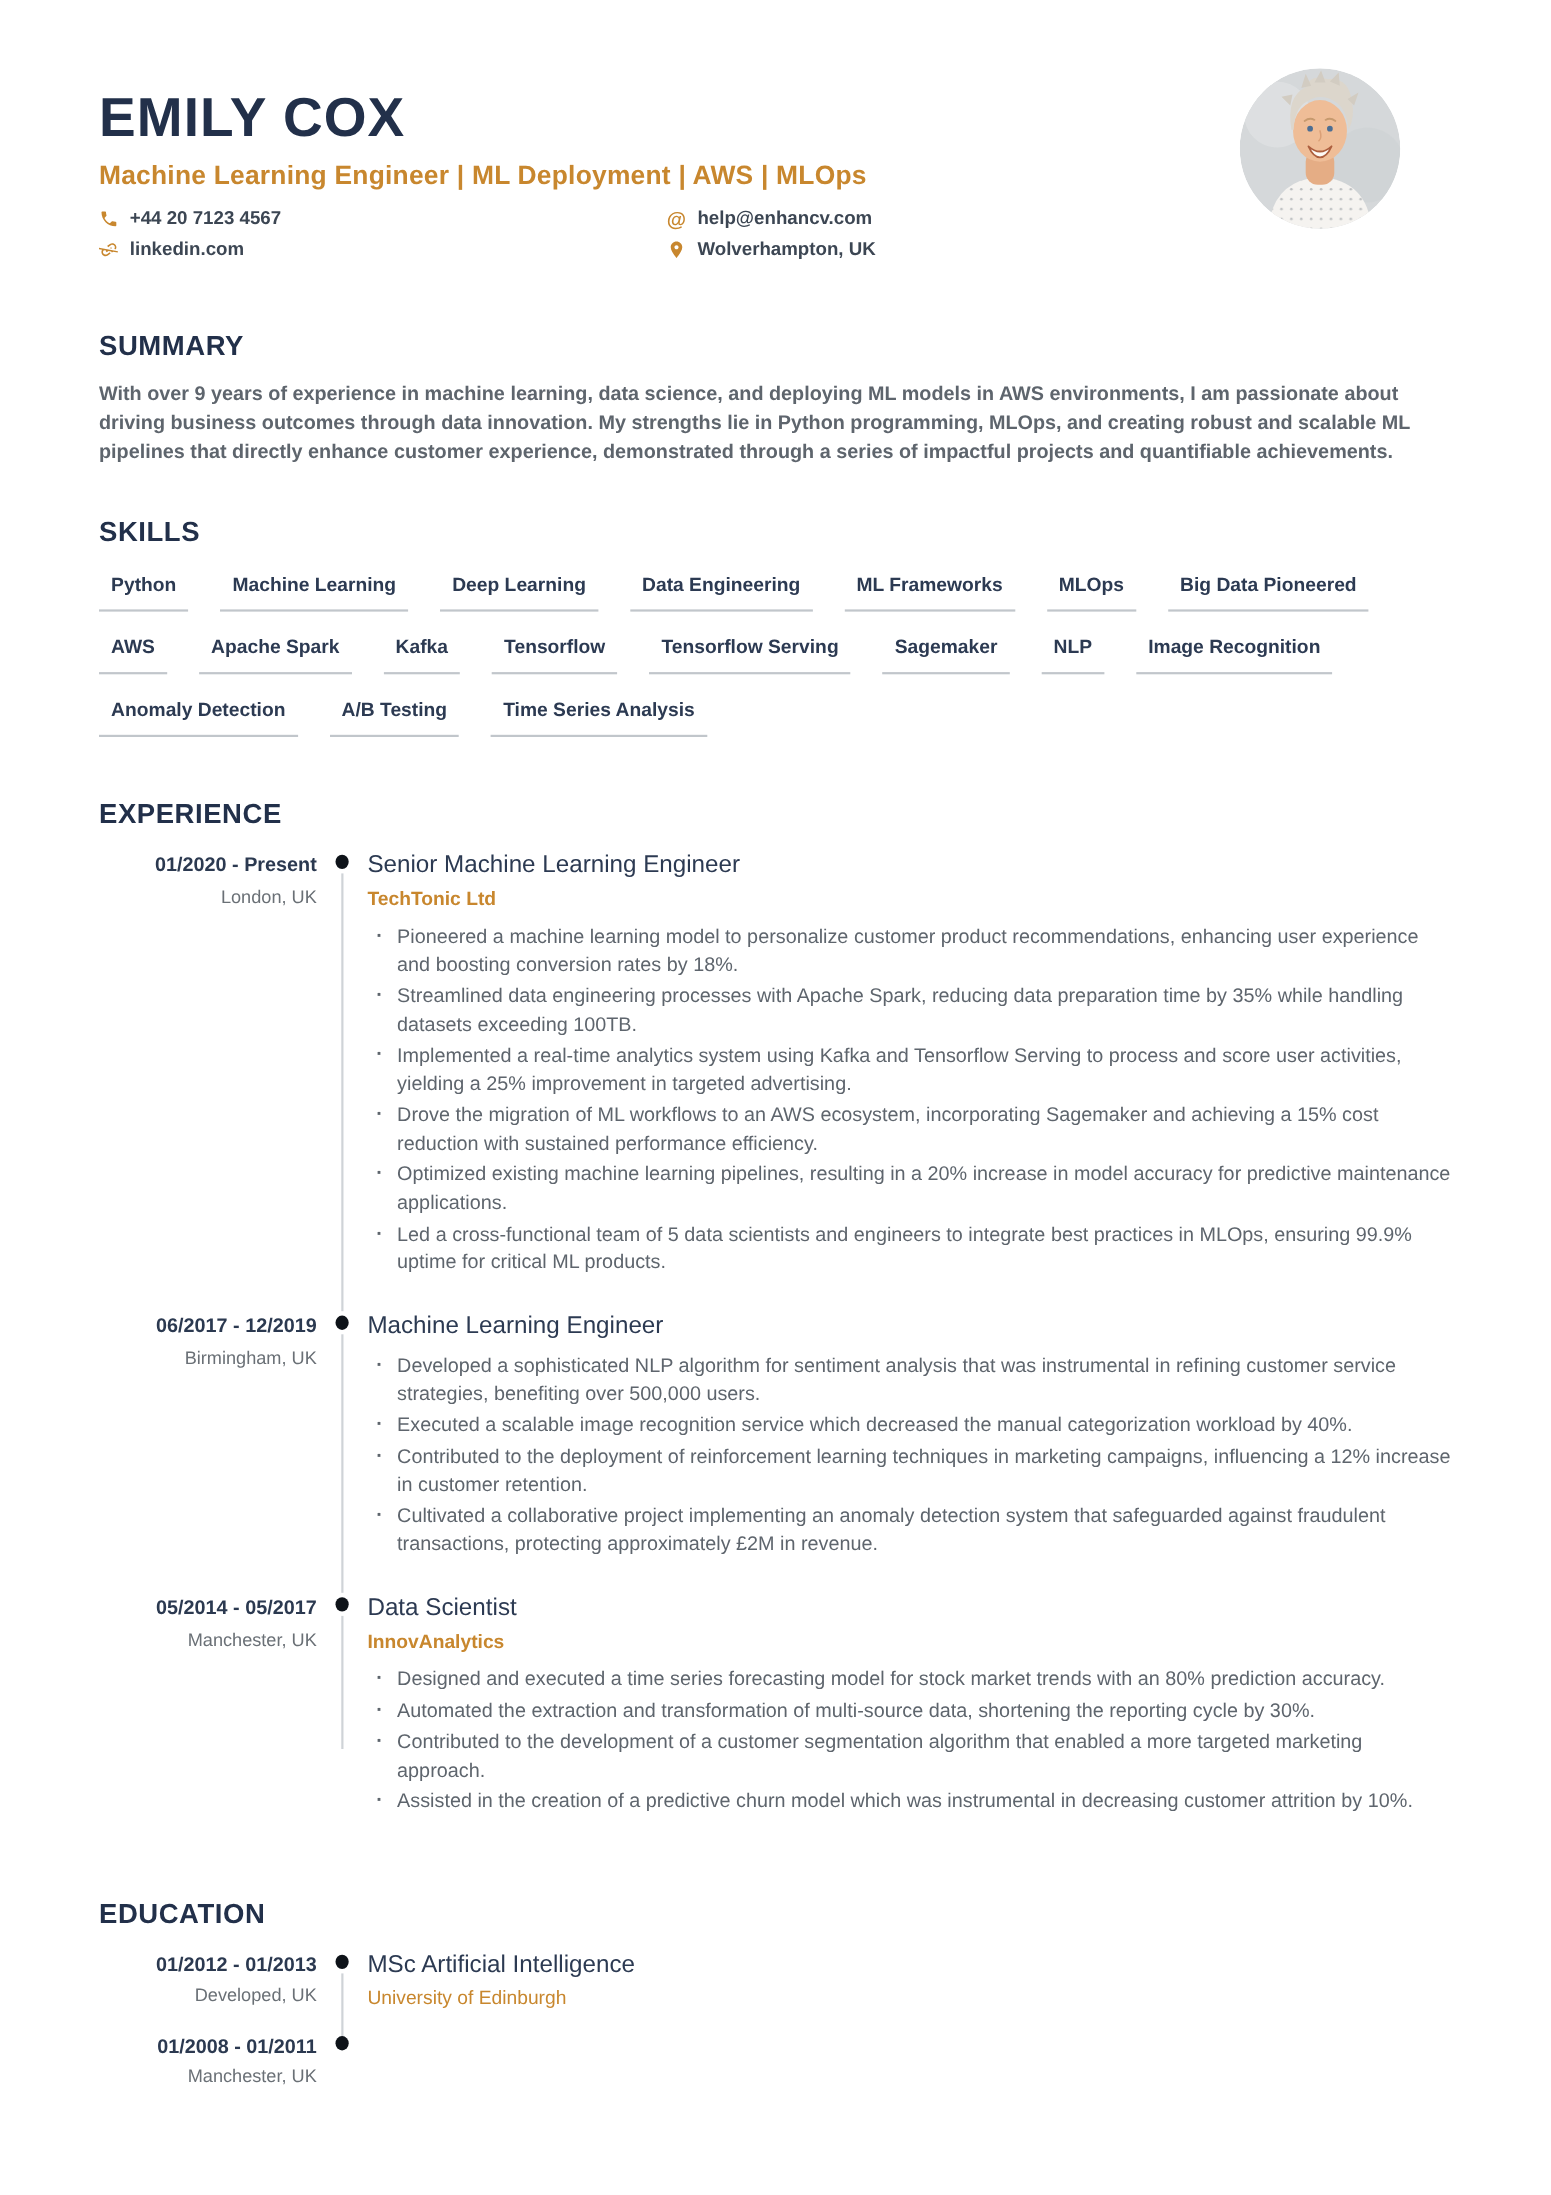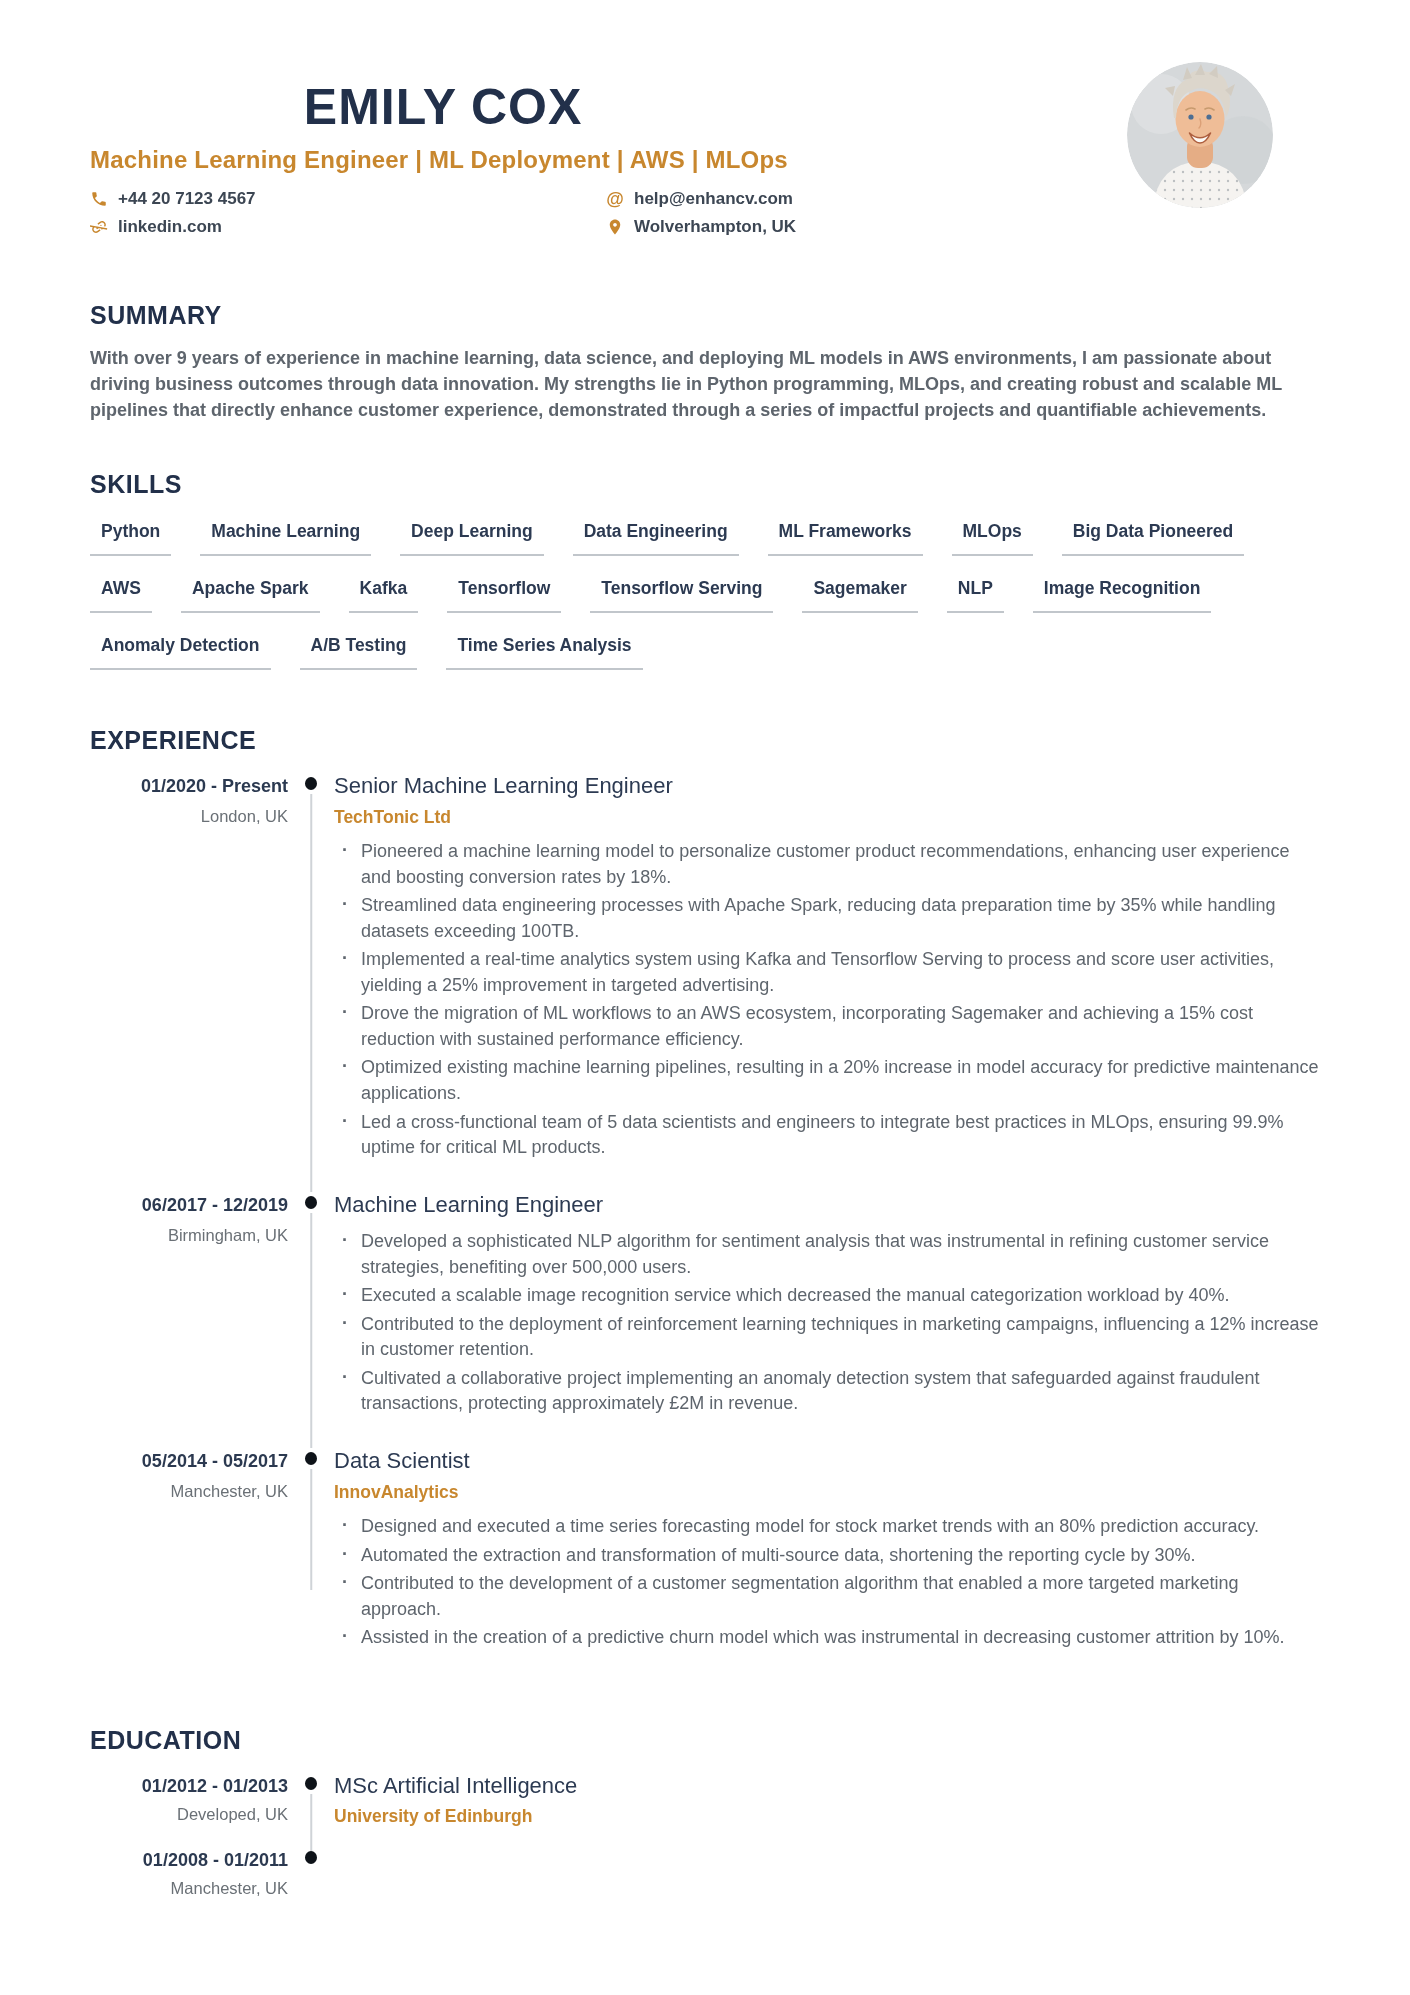--- a/index.html
+++ b/index.html
@@ -20,21 +20,20 @@
   
   .header { display: flex; justify-content: space-between; align-items: flex-start; }
   .header-left { padding-top: 24px; }
   .name {
     font-size: 50px;
     font-weight: 800;
     letter-spacing: 1px;
     color: #22304a;
     margin: 0;
     line-height: 1;
-    text-align: center;
   }
   .headline {
     margin-top: 14px;
     font-size: 24px;
     font-weight: 700;
     color: #c8872e;
     letter-spacing: 0.2px;
   }
   .contact-grid {
     display: grid;
@@ -128,21 +127,21 @@
   }
   .bullets li::before {
     content: "\00B7";
     position: absolute; left: 8px; top: -1px;
     color: #5e656d; font-weight: 700;
   }
 
   .edu-entry { margin-bottom: 20px; }
   .edu-entry .entry-location { margin-top: 8px; }
   .degree { font-size: 22px; font-weight: 500; color: #2c3a52; }
-  .school { margin-top: 7px; font-size: 17.5px; font-weight: 700; color: #c8872e; }
+  .school { margin-top: 7px; font-size: 17.5px; font-weight: 400; color: #c8872e; }
 </style>
 </head>
 <body>
 
 <div class="page">
 
   <div class="header">
     <div class="header-left">
       <h1 class="name">EMILY COX</h1>
       <div class="headline">Machine Learning Engineer | ML Deployment | AWS | MLOps</div>

